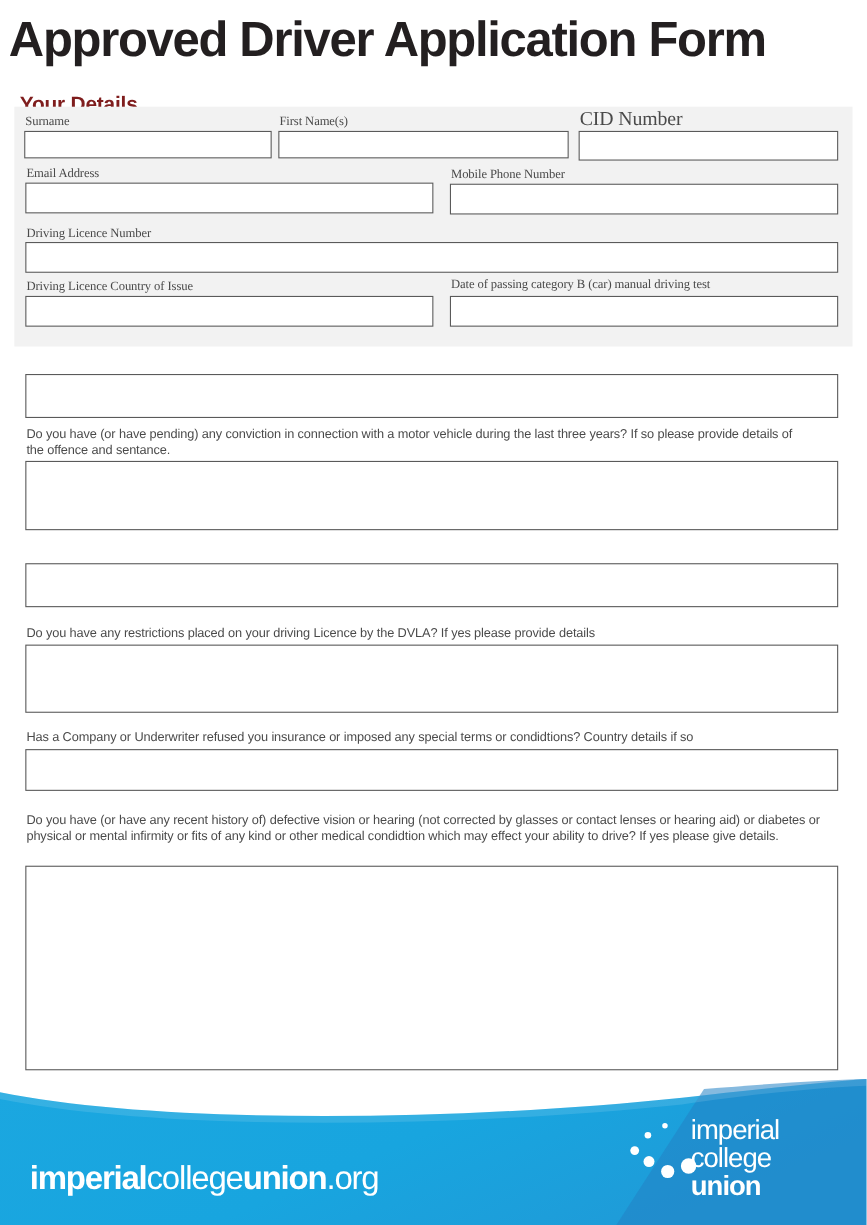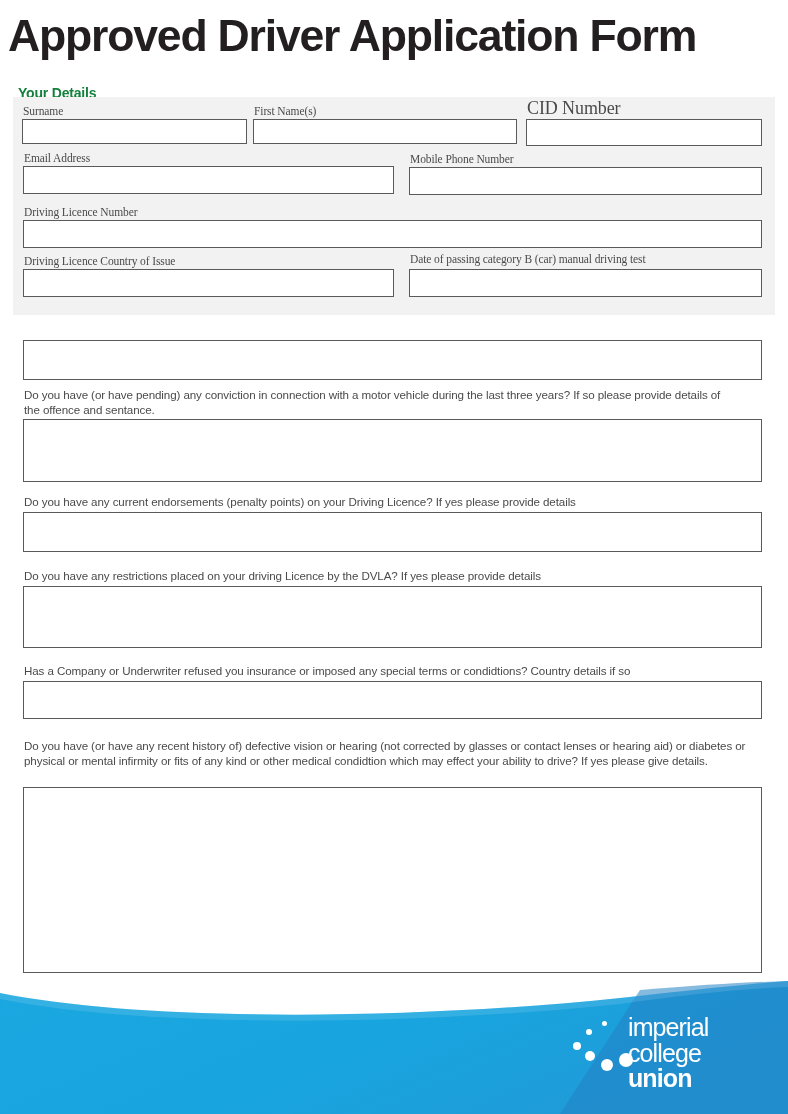--- a/index.html
+++ b/index.html
@@ -39,23 +39,23 @@
     transform: scaleX(0.99);
     transform-origin: left top;
     white-space: nowrap;
   }
 
   
   .section-heading {
     position: absolute;
     left: 18px;
     top: 85px;
-    font-size: 14px;
+    font-size: 19px;
     font-weight: bold;
-    color: #15803d;
+    color: #7f1d1d;
     letter-spacing: -0.2px;
   }
 
   
   .details-panel {
     position: absolute;
     left: 13px;
     top: 97px;
     width: 762px;
     height: 218px;
@@ -194,21 +194,20 @@
   <input class="fld-box" style="left: 23px; top: 269px; width: 371px; height: 28px;" placeholder="">
 
   <div class="fld-label" style="left:410px; top:253px;">Date of passing category B (car) manual driving test</div>
   <input class="fld-box" style="left: 409px; top: 269px; width: 353px; height: 28px;" placeholder="">
 
   <textarea class="fld-box" style="left: 23px; top: 340px; width: 739px; height: 40px;" placeholder=""></textarea>
 
   <div class="q-label" style="left:24px; top:388px; width:712px;">Do you have (or have pending) any conviction in connection with a motor vehicle during the last three years? If so please provide details of the offence and sentance.</div>
   <textarea class="fld-box" style="left: 23px; top: 419px; width: 739px; height: 63px;" placeholder=""></textarea>
 
-  <div class="q-label" style="left:24px; top:495px; width:740px;">Do you have any current endorsements (penalty points) on your Driving Licence? If yes please provide details</div>
   <textarea class="fld-box" style="left: 23px; top: 512px; width: 739px; height: 40px;" placeholder=""></textarea>
 
   <div class="q-label" style="left:24px; top:569px; width:740px;">Do you have any restrictions placed on your driving Licence by the DVLA?  If yes please provide details</div>
   <textarea class="fld-box" style="left: 23px; top: 586px; width: 739px; height: 62px;" placeholder=""></textarea>
 
   <div class="q-label" style="left:24px; top:664px; width:740px;">Has a Company or Underwriter refused you insurance or imposed any special terms or condidtions? Country details if so</div>
   <textarea class="fld-box" style="left: 23px; top: 681px; width: 739px; height: 38px;" placeholder=""></textarea>
 
   <div class="q-label" style="left:24px; top:739px; width:738px;">Do you have (or have any recent history of) defective vision or hearing (not corrected by glasses or contact lenses or hearing aid) or diabetes or physical or mental infirmity or fits of any kind or other medical condidtion which may effect your ability to drive?  If yes please give details.</div>
   <textarea class="fld-box" style="left: 23px; top: 787px; width: 739px; height: 186px;" placeholder=""></textarea>
@@ -220,20 +219,21 @@
           <stop offset="0%" stop-color="#1ba7e0"></stop>
           <stop offset="55%" stop-color="#18a5df"></stop>
           <stop offset="100%" stop-color="#1f9bd8"></stop>
         </linearGradient>
       </defs>
       <path d="M0,14 C150,44 420,40 620,19 C700,10 750,5 788,2 L788,135 L0,135 Z" fill="url(#waveGrad)"></path>
       <path d="M640,11 C700,6 750,3 788,2 L788,135 L560,135 Z" fill="#2282c4" opacity="0.55"></path>
       <path d="M0,14 C150,44 420,40 620,19 C700,10 750,5 788,2 L788,8 C740,10 690,15 620,25 C420,46 150,50 0,20 Z" fill="#ffffff" opacity="0.12"></path>
     </svg>
 
+    <div class="footer-url"><span class="b">imperial</span><span class="l">college</span><span class="b">union</span><span class="l">.org</span></div>
 
     <div class="logo">
       <div class="logo-dots">
         <i style="left:30px; top:0px;   width:5px;  height:5px;"></i>
         <i style="left:14px; top:8px;   width:6px;  height:6px;"></i>
         <i style="left:1px;  top:21px;  width:8px;  height:8px;"></i>
         <i style="left:13px; top:30px;  width:10px; height:10px;"></i>
         <i style="left:29px; top:38px;  width:12px; height:12px;"></i>
         <i style="left:47px; top:32px;  width:14px; height:14px;"></i>
       </div>

